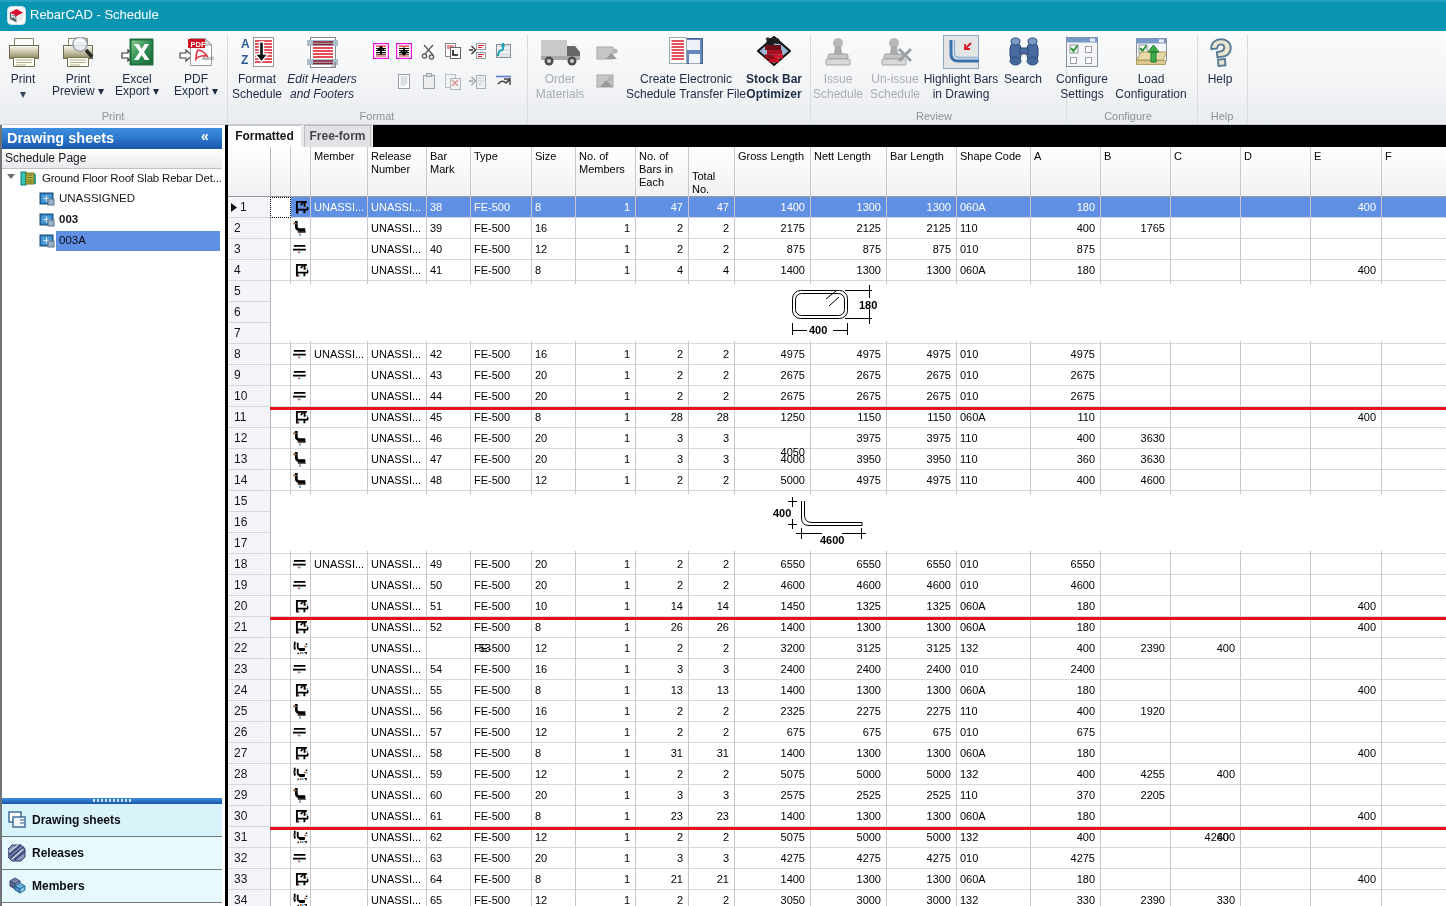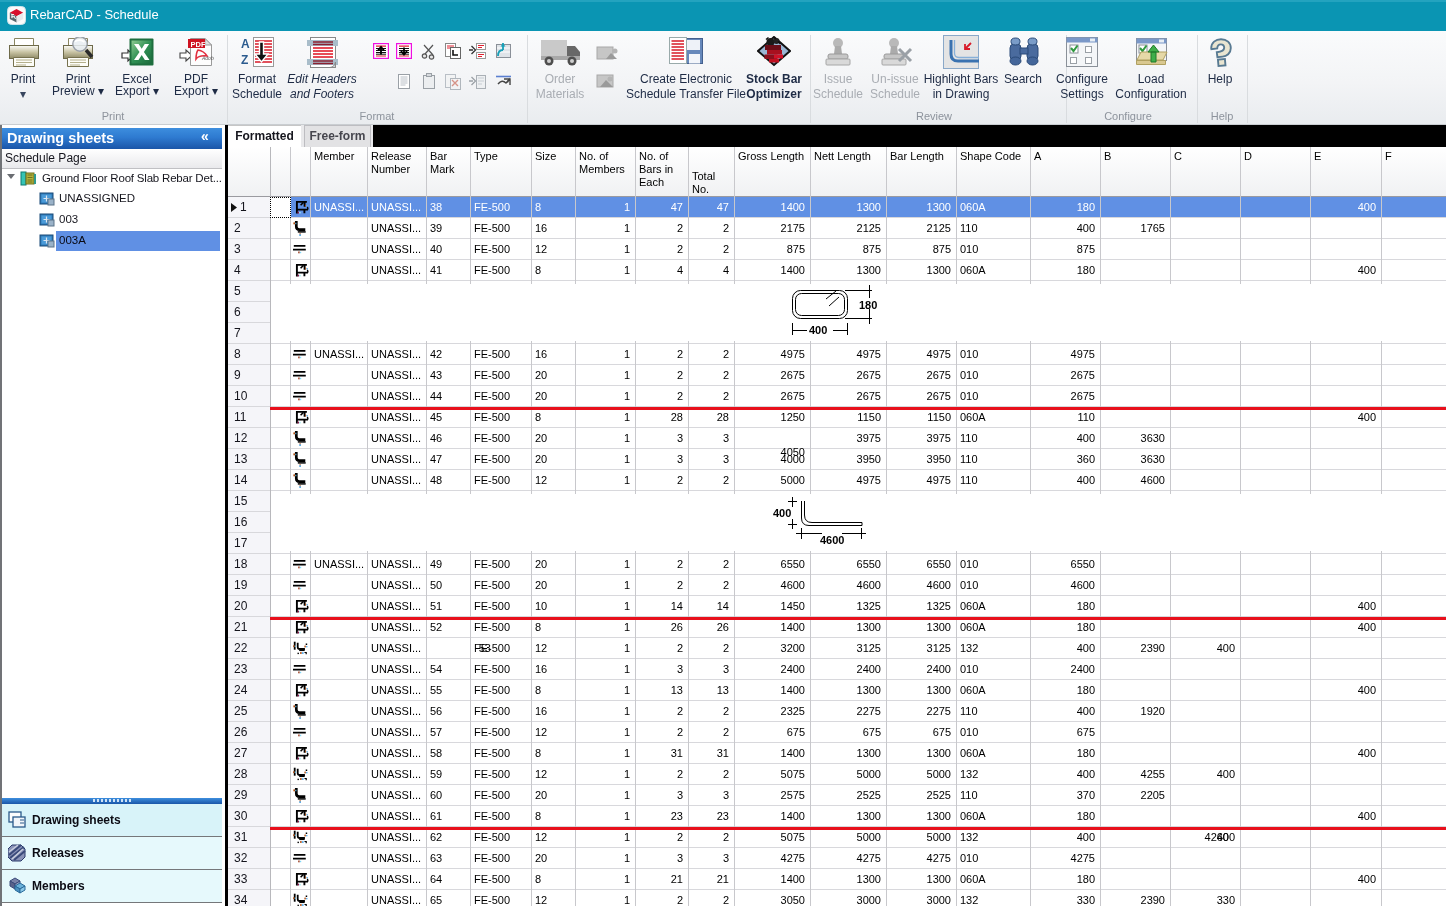--- a/index.html
+++ b/index.html
@@ -1107,21 +1107,21 @@
 <path d="M7.5,5.5 v6 M4.5,8.5 h6" stroke="#dce8f4" stroke-width="1.2"></path>
 <rect x="9" y="9" width="6" height="6" fill="#9ab2c8" stroke="#5a7288"></rect>
 </svg>
 <div class="ab" style="left:59px;top:192px;font-size:11.5px;color:#16161e;">UNASSIGNED</div>
 <svg class="ab" style="left:39px;top:211px" width="17" height="17" viewBox="0 0 17 17">
 <rect x="1" y="3" width="13" height="11" fill="#2e7ab8" stroke="#1a4a78"></rect>
 <rect x="2.5" y="4.5" width="10" height="8" fill="#4a9ad8"></rect>
 <path d="M7.5,5.5 v6 M4.5,8.5 h6" stroke="#dce8f4" stroke-width="1.2"></path>
 <rect x="9" y="9" width="6" height="6" fill="#9ab2c8" stroke="#5a7288"></rect>
 </svg>
-<div class="ab" style="left:59px;top:213px;font-size:11.5px;color:#16161e;">003</div>
+<div class="ab" style="left:59px;top:213px;font-size:11.5px;color:#16161e;font-weight:bold;">003</div>
 <div class="ab" style="left:56px;top:231px;width:164px;height:20px;background:#6090e4;"></div>
 <svg class="ab" style="left:39px;top:232px" width="17" height="17" viewBox="0 0 17 17">
 <rect x="1" y="3" width="13" height="11" fill="#2e7ab8" stroke="#1a4a78"></rect>
 <rect x="2.5" y="4.5" width="10" height="8" fill="#4a9ad8"></rect>
 <path d="M7.5,5.5 v6 M4.5,8.5 h6" stroke="#dce8f4" stroke-width="1.2"></path>
 <rect x="9" y="9" width="6" height="6" fill="#9ab2c8" stroke="#5a7288"></rect>
 </svg>
 <div class="ab" style="left:59px;top:234px;font-size:11.5px;color:#0a0a12;">003A</div>
 
 <div class="ab" style="left:2px;top:798px;width:220px;height:6px;background:linear-gradient(#3d8ede,#1a55a8);"></div>

